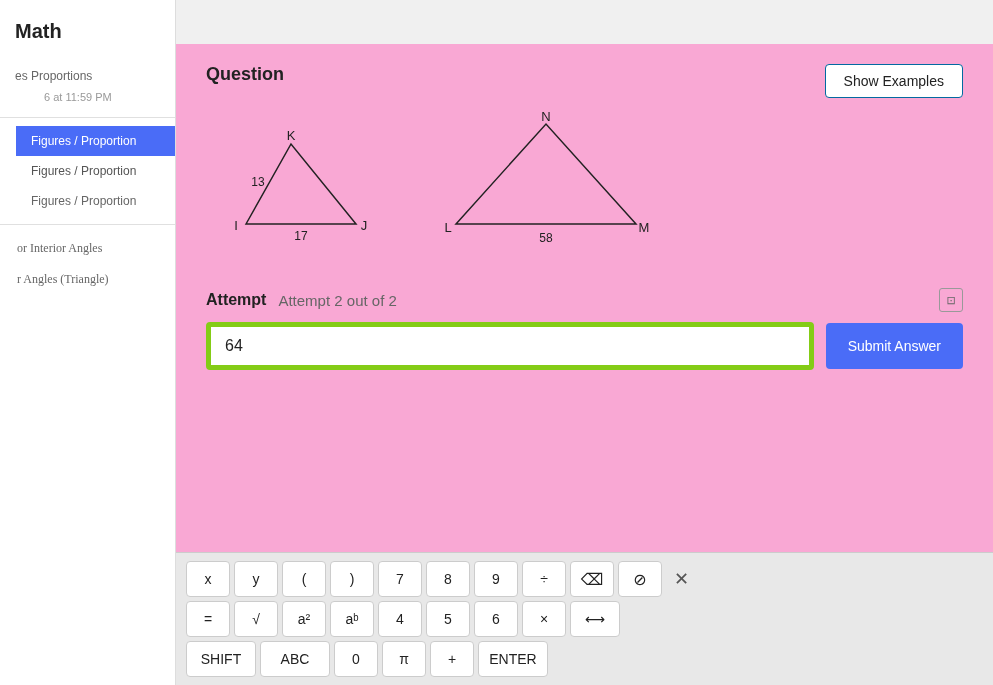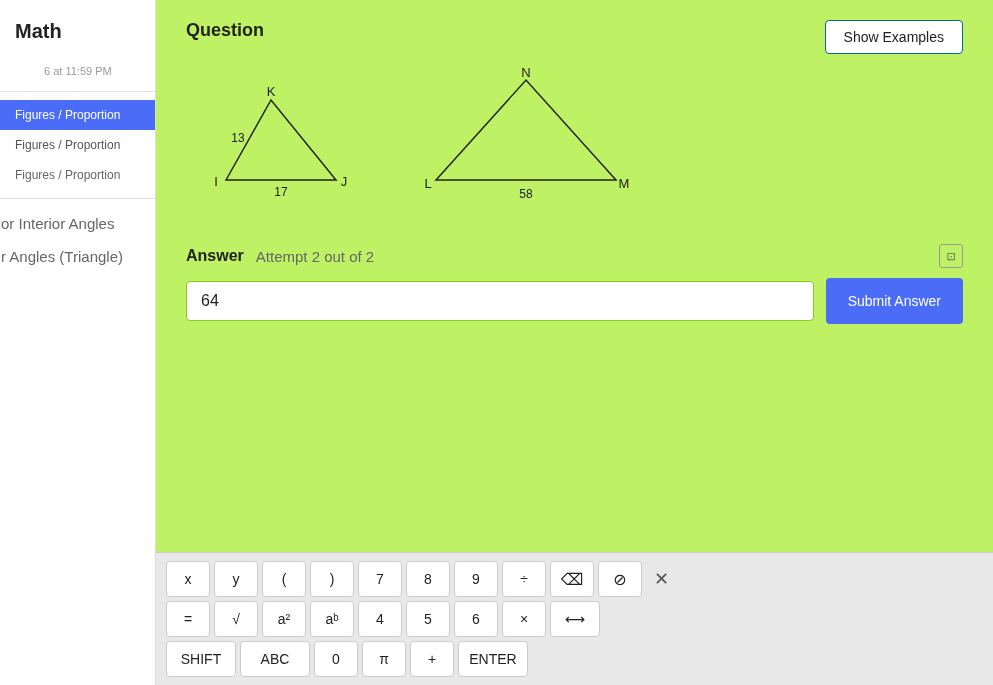--- a/index.html
+++ b/index.html
@@ -7,21 +7,21 @@
       font-family: Arial, sans-serif;
       background: #f0f0f0;
       display: flex;
       height: 685px;
       width: 993px;
       overflow: hidden;
     }
 
     
     .sidebar {
-      width: 156px;
+      width: 176px;
       background: #ffffff;
       border-right: 1px solid #ddd;
       display: flex;
       flex-direction: column;
       padding: 10px 0;
       flex-shrink: 0;
     }
     .sidebar-title {
       font-size: 20px;
       font-weight: bold;
@@ -42,49 +42,52 @@
     .sidebar-divider {
       height: 1px;
       background: #e0e0e0;
       margin: 8px 0;
     }
     .sidebar-item {
       padding: 8px 15px;
       font-size: 12px;
       color: #555;
       cursor: pointer;
+      margin-left: 16px;
     }
     .sidebar-item.active {
       background: #4a6cf7;
       color: #fff;
       border-radius: 0;
     }
     .sidebar-item.sub {
       padding-left: 15px;
       color: #555;
     }
     .sidebar-item.sub2 {
       padding-left: 15px;
       font-size: 12px;
       color: #666;
     }
     .sidebar-item.level2 {
-      font-size: 15px;
+      font-size: 12px;
       color: #666;
       padding-left: 1px;
+      font-family: Liberation Serif, serif;
     }
 
     
     .main {
       flex: 1;
-      background: #bef264;
+      background: #f9a8d4;
       display: flex;
       flex-direction: column;
       padding: 20px 30px;
       overflow-y: auto;
+      margin-top: 44px;
     }
 
     .header-row {
       display: flex;
       justify-content: space-between;
       align-items: flex-start;
       margin-bottom: 16px;
     }
     .question-label {
       font-size: 18px;
@@ -145,21 +148,21 @@
       font-size: 15px;
       color: #666;
     }
     .answer-input-row {
       display: flex;
       align-items: center;
       gap: 12px;
     }
     .answer-input {
       flex: 1;
-      border: 1px solid #84cc16;
+      border: 5px solid #84cc16;
       border-radius: 4px;
       padding: 10px 14px;
       font-size: 16px;
       color: #222;
       outline: none;
       max-width: 700px;
     }
     .submit-btn {
       background: #4a6cf7;
       color: #fff;
@@ -230,20 +233,21 @@
       cursor: pointer;
       color: #666;
       margin-left: auto;
     }
   </style>
 </head>
 <body>
 
 <div class="sidebar">
   <div class="sidebar-title">Math</div>
+  <div class="sidebar-section">es Proportions</div>
   <div class="sidebar-section date">6 at 11:59 PM</div>
   <div class="sidebar-divider"></div>
   <div class="sidebar-item active">Figures / Proportion</div>
   <div class="sidebar-item sub">Figures / Proportion</div>
   <div class="sidebar-item sub2">Figures / Proportion</div>
   <div class="sidebar-divider"></div>
   <div class="sidebar-item level2">or Interior Angles</div>
   <div class="sidebar-item level2">r Angles (Triangle)</div>
 </div>
 
@@ -282,21 +286,21 @@
           <text x="2" y="118" text-anchor="middle" font-size="13" fill="#222" font-family="Arial">L</text>
           <text x="198" y="118" text-anchor="middle" font-size="13" fill="#222" font-family="Arial">M</text>
 
           <text x="100" y="128" text-anchor="middle" font-size="12" fill="#222" font-family="Arial">58</text>
         </svg>
       </div>
     </div>
 
     <div class="answer-section">
       <div class="answer-label-row">
-        <span class="answer-label">Answer</span>
+        <span class="answer-label">Attempt</span>
         <span class="attempt-text">Attempt 2 out of 2</span>
         <div class="expand-icon">⊡</div>
       </div>
       <div class="answer-input-row">
         <input class="answer-input" type="text" value="64" style="">
         <button class="submit-btn">Submit Answer</button>
       </div>
     </div>
   </div>
 

